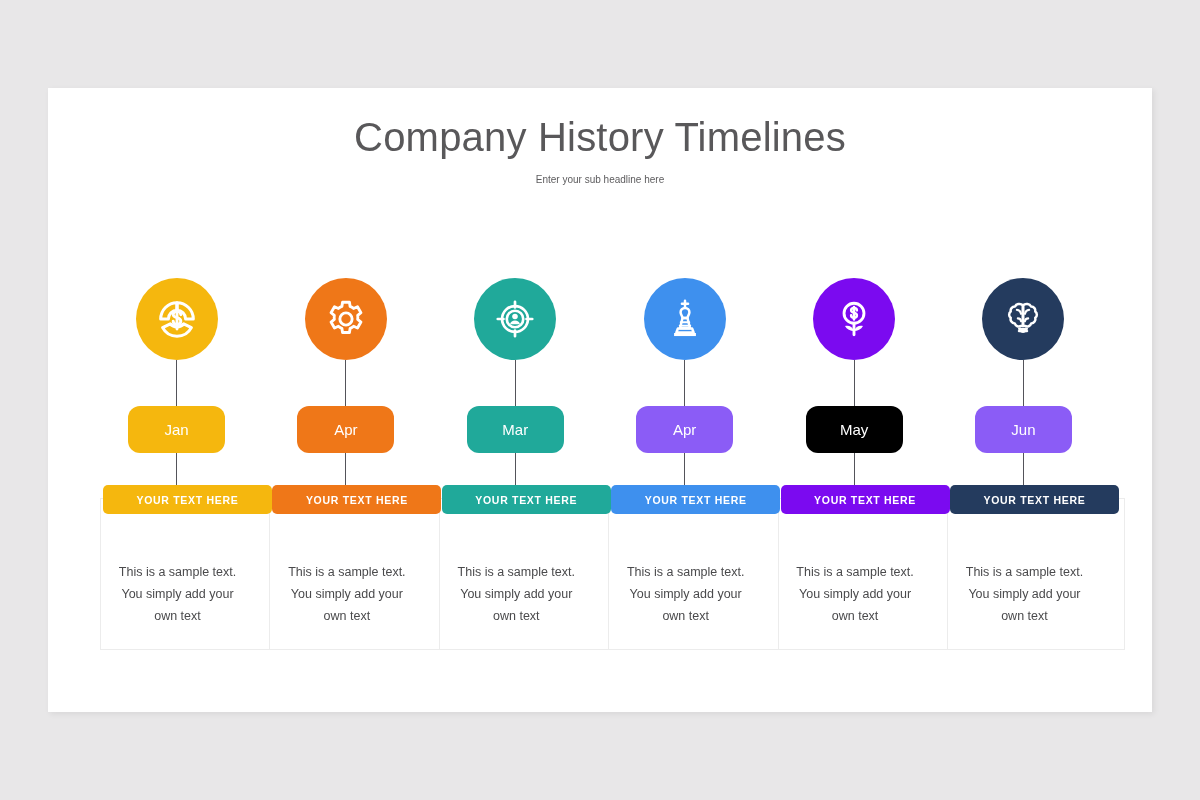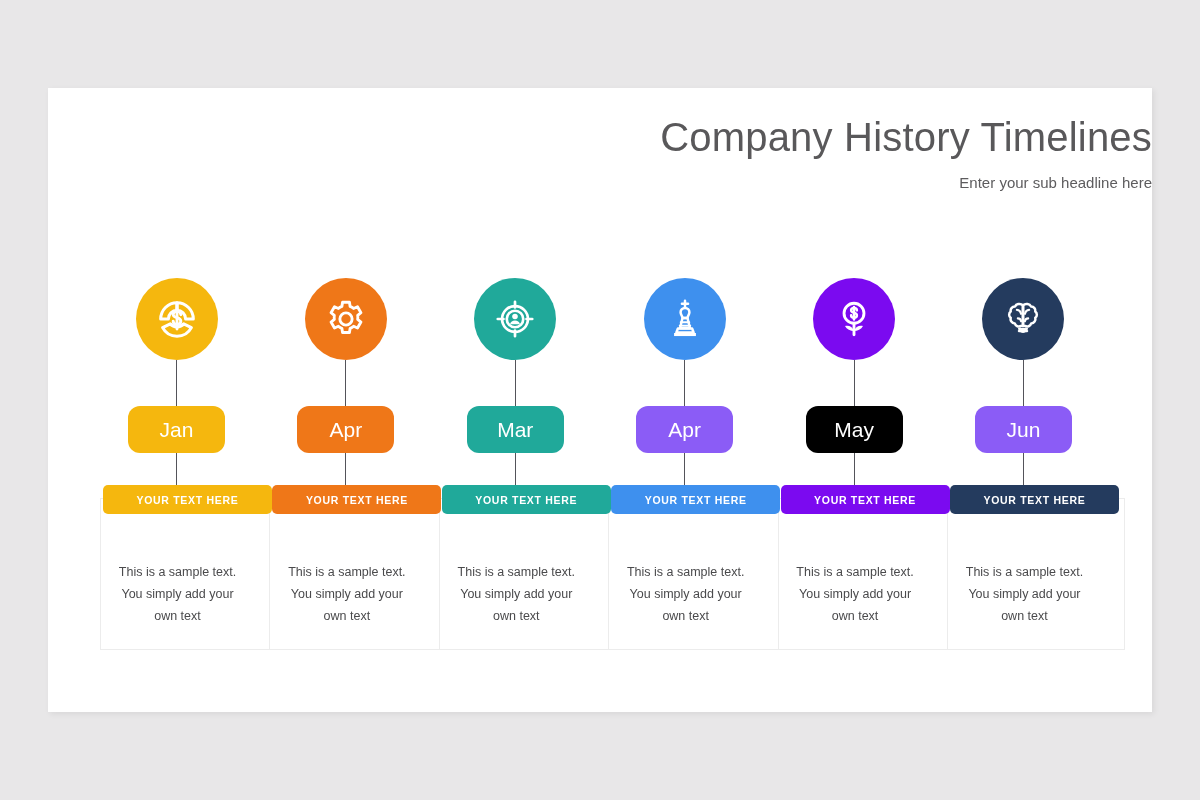--- a/index.html
+++ b/index.html
@@ -24,32 +24,32 @@
     background: #ffffff;
     box-shadow: 2px 2px 6px rgba(0,0,0,0.07);
   }
 
   
   .header {
     position: absolute;
     left: 0;
     top: 26px;
     width: 100%;
-    text-align: right;
+    text-align: center;
   }
   .title {
     font-size: 40px;
     font-weight: 400;
     color: #59585a;
     letter-spacing: 0.2px;
     line-height: 1.15;
     margin: 0;
   }
   .subtitle {
-    font-size: 15px;
+    font-size: 10px;
     font-weight: 400;
     color: #5d5c5e;
     margin: 14px 0 1px 0;
   }
 
   
   .timeline {
     position: absolute;
     left: 52px;
     top: 190px;
@@ -112,21 +112,21 @@
 
   
   .pill {
     width: 97px;
     height: 47px;
     border-radius: 12px;
     display: flex;
     align-items: center;
     justify-content: center;
     color: #ffffff;
-    font-size: 21px;
+    font-size: 15px;
     font-weight: 400;
     position: relative;
     z-index: 3;
   }
 
   
   .stem-bottom {
     width: 1px;
     height: 32px;
     background: #54545a;

